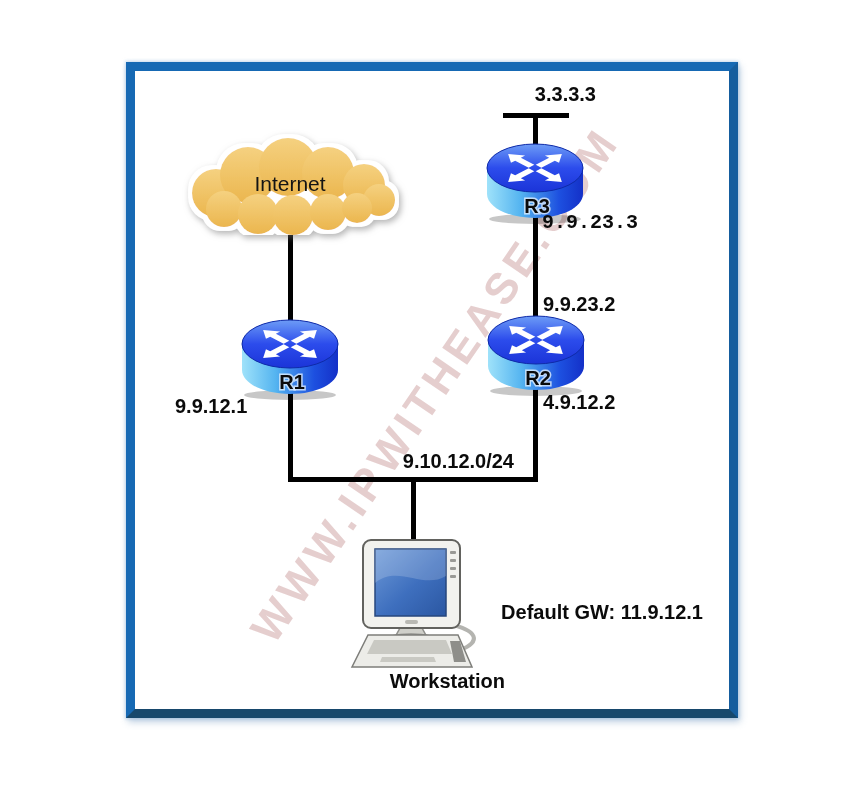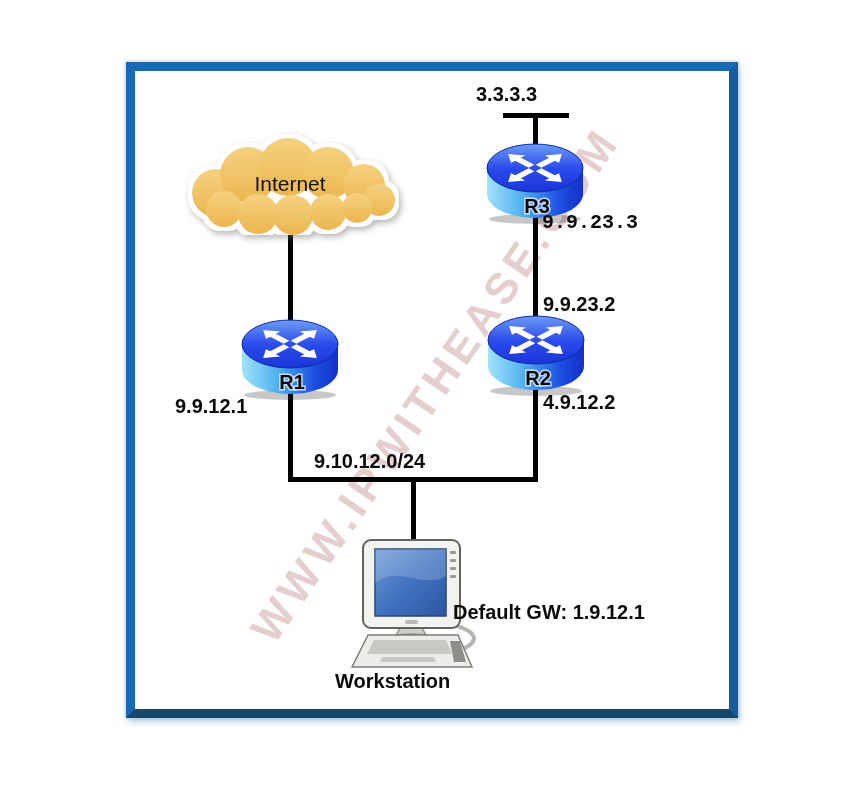--- a/index.html
+++ b/index.html
@@ -18,21 +18,21 @@
     text-align:center;font-size:44px;font-weight:700;letter-spacing:5px;
     color:rgba(201,152,152,0.48);transform:rotate(-55.5deg);z-index:1;white-space:nowrap;
     user-select:none;
   }
   .line{position:absolute;background:#000000;z-index:3;}
   .node{position:absolute;z-index:4;}
   .lbl{
     position:absolute;z-index:5;font-size:20px;font-weight:700;color:#0b0b0b;
     white-space:nowrap;
   }
-  .center{text-align:left;}
+  .center{text-align:right;}
   .right{}
   svg text{font-family:"Liberation Sans",sans-serif;}
   .cloud-svg{filter:drop-shadow(2px 3px 3px rgba(110,110,110,0.5));}
   .router-label{font-size:20px;font-weight:700;fill:#0a0a0a;paint-order:stroke;stroke:rgba(235,245,255,0.75);stroke-width:3px;}
   .cloud-label{font-size:21px;font-weight:400;fill:#141414;}
 </style>
 </head>
 <body>
 
 <div class="stage">
@@ -166,16 +166,16 @@
     <polygon points="102,105 112,105 118,126 106,126" fill="#8e8e8a"></polygon>
     <polygon points="34,121 86,121 88,126 32,126" fill="#c9c9c3"></polygon>
   </svg>
 
   <div class="lbl center" style="left:476px;top:83px;width:120px;">3.3.3.3</div>
   <div class="lbl" style="left:542px;top:211px;font-family:Liberation Mono, monospace;">9.9.23.3</div>
   <div class="lbl" style="left:543px;top:293px;text-align:right;">9.9.23.2</div>
   <div class="lbl" style="left:543px;top:391px;">4.9.12.2</div>
   <div class="lbl right" style="left:175px;top:395px;width:88px;">9.9.12.1</div>
   <div class="lbl center" style="left:314px;top:450px;width:200px;">9.10.12.0/24</div>
-  <div class="lbl center" style="left:453px;top:601px;width:250px;">Default GW: 1.9.12.1</div>
+  <div class="lbl center" style="left:453px;top:601px;width:250px;">Default GW: 11.9.12.1</div>
   <div class="lbl center" style="left:335px;top:670px;width:170px;">Workstation</div>
 
 </div>
 
 </body></html>

